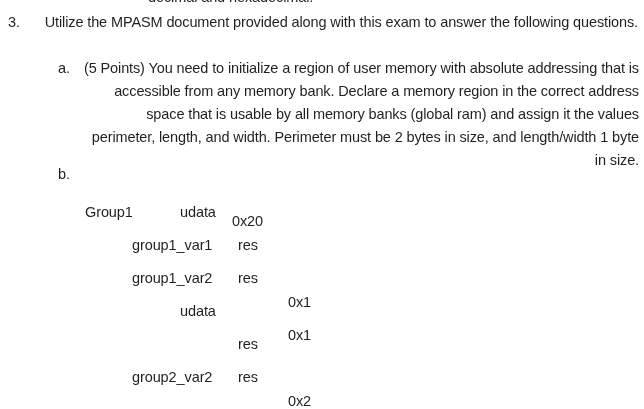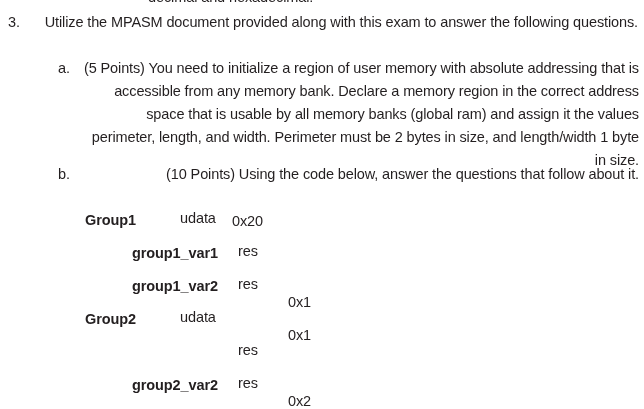--- a/index.html
+++ b/index.html
@@ -96,30 +96,29 @@
   }
   .code-line {
     position: relative;
     height: 33px;
     line-height: 33px;
     white-space: nowrap;
   }
   .c-label {
     position: absolute;
     left: 85px;
-    top: 8px;
-    font-weight: bold;
+    top: 0;
   }
   .c-label.indent {
     left: 132px;
   }
   .c-dir {
     position: absolute;
     left: 180px;
-    top: 6px;
+    top: 0;
   }
   .c-dir.indent {
     left: 238px;
   }
   .c-val {
     position: absolute;
     left: 232px;
     top: 9px;
     text-align: center;
   }
@@ -140,41 +139,39 @@
   <div class="num-body">Utilize the MPASM document provided along with this exam to answer the following questions.</div>
 </div>
 
 <div class="sub-item sub-a">
   <div class="letter-marker">a.</div>
   <div class="sub-body">(5 Points) You need to initialize a region of user memory with absolute addressing that is accessible from any memory bank. Declare a memory region in the correct address space that is usable by all memory banks (global ram) and assign it the values perimeter, length, and width. Perimeter must be 2 bytes in size, and length/width 1 byte in size.</div>
 </div>
 
 <div class="sub-item sub-b">
   <div class="letter-marker">b.</div>
-  <div class="sub-body">(10 Points) Using the code below, answer the questions that follow about it.</div>
 </div>
 
 <div class="code-block">
   <div class="code-line">
     <span class="c-label">Group1</span>
     <span class="c-dir">udata</span>
     <span class="c-val">0x20</span>
   </div>
   <div class="code-line">
     <span class="c-label indent">group1_var1</span>
     <span class="c-dir indent">res</span>
     <span class="c-val indent">0x1</span>
   </div>
   <div class="code-line">
     <span class="c-label indent">group1_var2</span>
     <span class="c-dir indent">res</span>
     <span class="c-val indent">0x1</span>
   </div>
   <div class="code-line">
-    <span class="c-label">Group2</span>
     <span class="c-dir">udata</span>
     <span class="c-val"></span>
   </div>
   <div class="code-line">
     <span class="c-dir indent">res</span>
     <span class="c-val indent">0x2</span>
   </div>
   <div class="code-line">
     <span class="c-label indent">group2_var2</span>
     <span class="c-dir indent">res</span>

